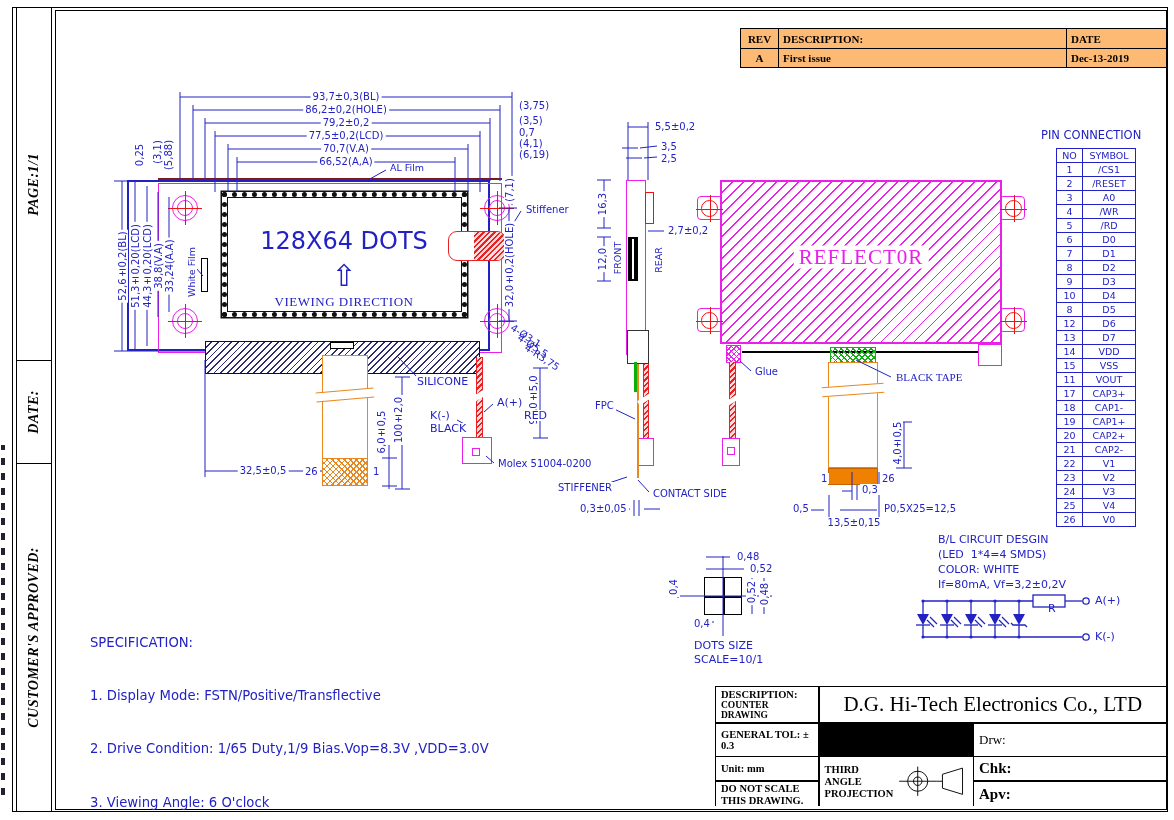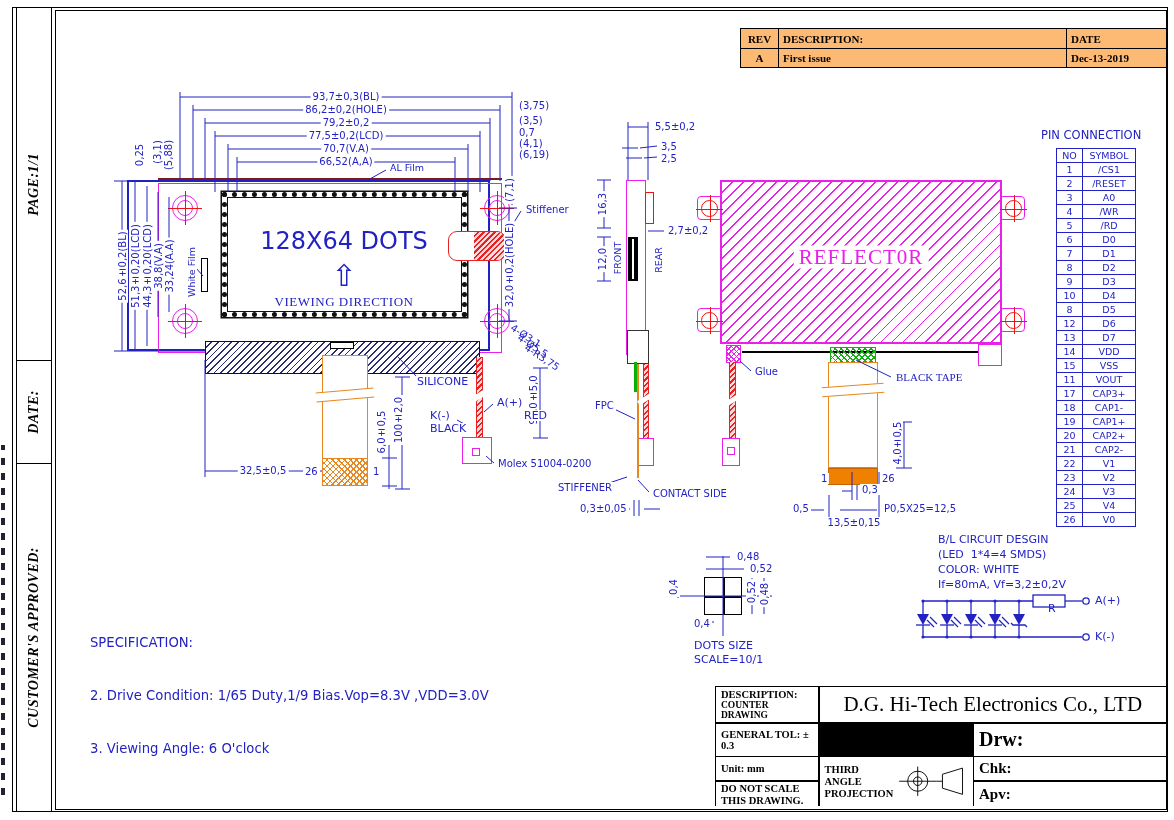--- a/index.html
+++ b/index.html
@@ -466,38 +466,39 @@
       <circle cx="92" cy="50" r="1.6"></circle>
         <circle cx="116" cy="50" r="1.6"></circle>
     </g>
   </svg>
   <span class="lbl f11 nobg" style="left:1046px;top:603px">R</span>
   <span class="lbl f11 nobg" style="left:1093px;top:595px">A(+)</span>
   <span class="lbl f11 nobg" style="left:1093px;top:631px">K(-)</span>
 
   <div class="spec">
     <div>SPECIFICATION:</div>
+    <div>1. Display Mode: FSTN/Positive/Transflective</div>
     <div>2. Drive Condition: 1/65 Duty,1/9 Bias.Vop=8.3V ,VDD=3.0V</div>
     <div>3. Viewing Angle: 6 O'clock</div>
     
     
     
     
     
     
   </div>
 
   <div class="tblock">
     <div style="grid-area:1/1/2/2;flex-direction:column;align-items:flex-start;justify-content:center">
       <span class="tb-small">DESCRIPTION:</span>
       <span style="font-weight:700;font-size:9.5px">COUNTER DRAWING</span>
     </div>
     <div style="grid-area:1/2/2/4;justify-content:center;font-size:21px">D.G. Hi-Tech Electronics Co., LTD</div>
     <div class="tb-small" style="grid-area:2/1/3/2">GENERAL TOL: ± 0.3</div>
-    <div style="grid-area:2/3/3/4;font-weight:700;font-size:20px">Drw:</div>
+    <div style="grid-area:2/3/3/4;font-weight:400;font-size:13px">Drw:</div>
     <div class="tb-small" style="grid-area:3/1/4/2">Unit: mm</div>
     <div style="grid-area:3/3/4/4;font-weight:700;font-size:15px">Chk:</div>
     <div style="grid-area:3/2/5/3">
       <span class="tb-small" style="width:72px;line-height:12px">THIRD ANGLE PROJECTION</span>
       <svg width="96" height="44" viewBox="0 0 96 44">
         <g stroke="#000" stroke-width="1.2" fill="none">
           <line x1="8" y1="21" x2="56" y2="21"></line>
             <line x1="32" y1="2" x2="32" y2="40"></line>
           <circle cx="32" cy="21" r="13"></circle>
             <circle cx="32" cy="21" r="5.5"></circle>

